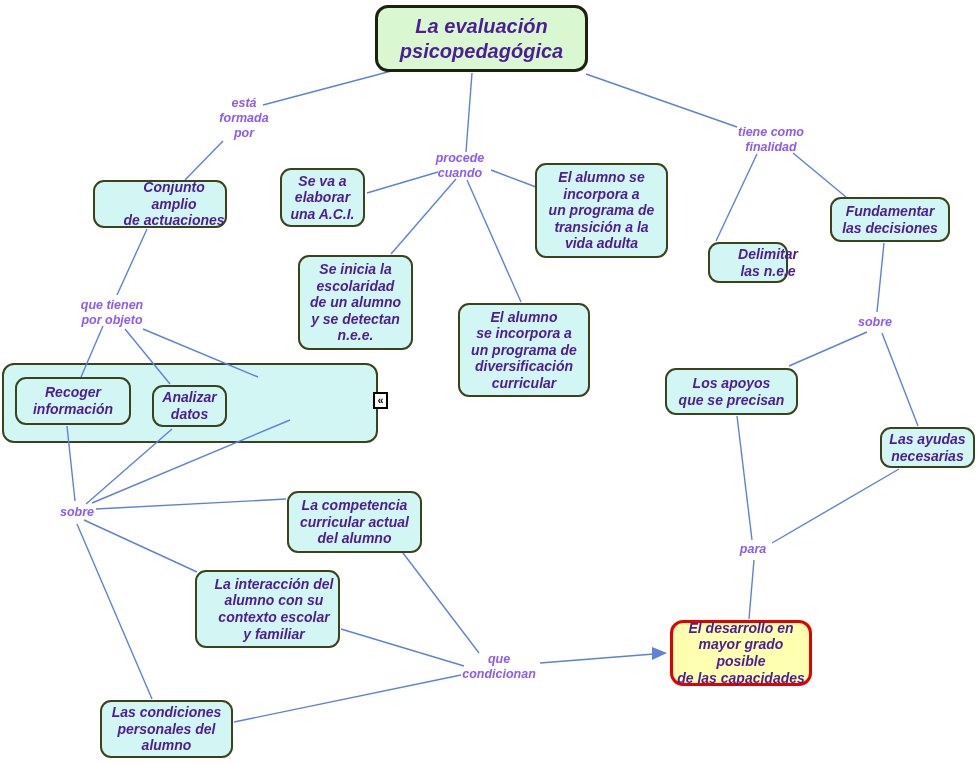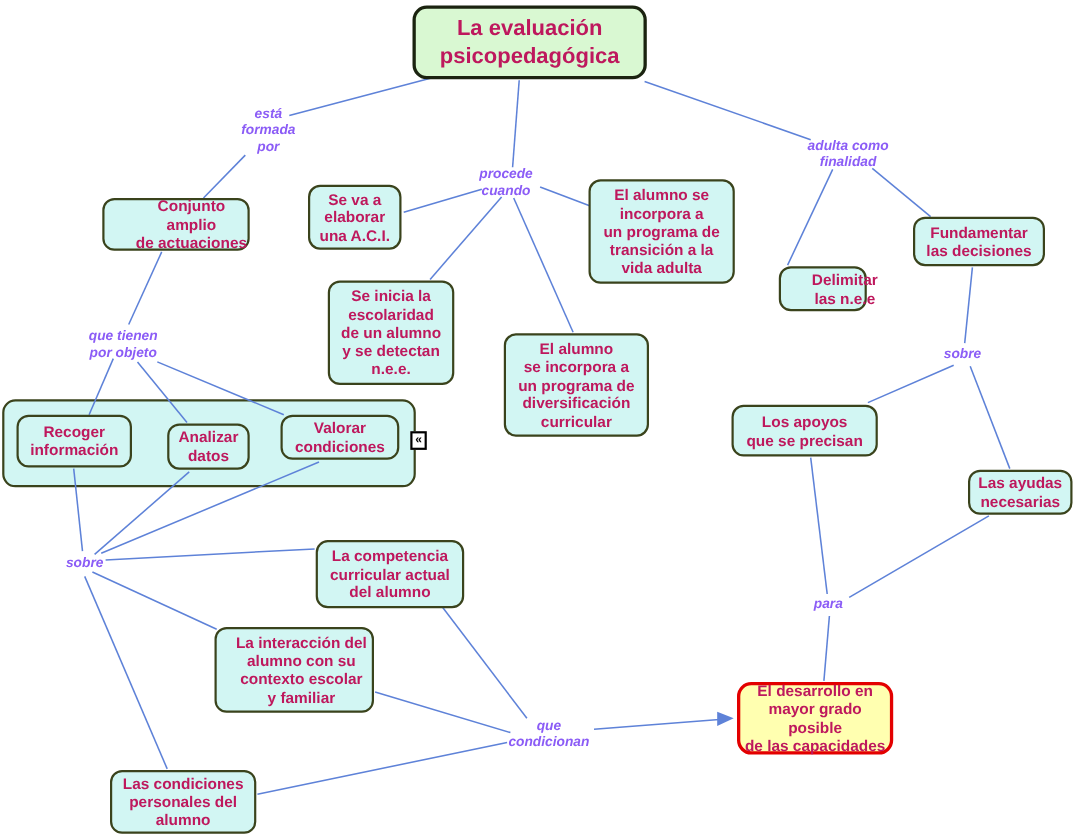--- a/index.html
+++ b/index.html
@@ -4,21 +4,21 @@
 <style>
   html,body{margin:0;padding:0;background:#ffffff;}
   .stage{
     position:relative;width:978px;height:763px;background:#ffffff;overflow:hidden;
     font-family:"Liberation Sans","DejaVu Sans",sans-serif;
   }
   .lines{position:absolute;left:0;top:0;width:978px;height:763px;z-index:2;pointer-events:none;}
   .node{
     position:absolute;box-sizing:border-box;z-index:3;
     background:#d2f6f3;border:2px solid #3a431c;border-radius:11px;
-    color:#be185d;font-weight:bold;font-size:14px;line-height:1.18;
+    color:#4c1d95;font-weight:bold;font-style:italic;font-size:14px;line-height:1.18;
     text-align:center;white-space:pre-line;
     display:flex;align-items:center;justify-content:center;
   }
   .title-node{
     background:#d9f8d2;border:3px solid #1b2310;border-radius:13px;
     font-size:20px;line-height:1.25;
   }
   .goal-node{
     background:#ffffb0;border:3px solid #e30000;border-radius:13px;
   }
@@ -106,46 +106,44 @@
 diversificación
 curricular</div>
   <div class="node" style="left:708px;top:242px;width:80px;height:41px;padding-left:40px;">Delimitar
 las n.e.e</div>
   <div class="node" style="left:830px;top:197px;width:120px;height:45px;">Fundamentar
 las decisiones</div>
   <div class="node" style="left:665px;top:368px;width:133px;height:47px;">Los apoyos
 que se precisan</div>
   <div class="node" style="left:880px;top:427px;width:95px;height:41px;">Las ayudas
 necesarias</div>
-  <div class="node" style="left:15px;top:377px;width:105px;height:48px;">Recoger
+  <div class="node" style="left:15px;top:377px;width:116px;height:48px;">Recoger
 información</div>
   <div class="node" style="left:152px;top:385px;width:75px;height:42px;">Analizar
 datos</div>
-  <div class="node" style="left:255px;top:377px;width:108px;height:41px;">Valorar
-condiciones</div>
   <div class="node" style="left:287px;top:465px;width:135px;height:62px;margin-top:26px;">La competencia
 curricular actual
 del alumno</div>
   <div class="node" style="left:195px;top:570px;width:145px;height:78px;padding-left:13px;">La interacción del
 alumno con su
 contexto escolar
 y familiar</div>
   <div class="node" style="left:100px;top:700px;width:133px;height:58px;">Las condiciones
 personales del
 alumno</div>
   <div class="node goal-node" style="left:670px;top:620px;width:142px;height:66px;">El desarrollo en
 mayor grado posible
 de las capacidades</div>
 
   <div class="edge-label" style="left:244px;top:118px;">está
 formada
 por</div>
   <div class="edge-label" style="left:460px;top:166px;">procede
 cuando</div>
-  <div class="edge-label" style="left:771px;top:140px;">adulta como
+  <div class="edge-label" style="left:771px;top:140px;">tiene como
 finalidad</div>
   <div class="edge-label" style="left:112px;top:313px;">que tienen
 por objeto</div>
   <div class="edge-label" style="left:77px;top:512px;">sobre</div>
   <div class="edge-label" style="left:875px;top:322px;">sobre</div>
   <div class="edge-label" style="left:753px;top:549px;">para</div>
   <div class="edge-label" style="left:499px;top:667px;">que
 condicionan</div>
 
   <div class="collapse-btn">«</div>

